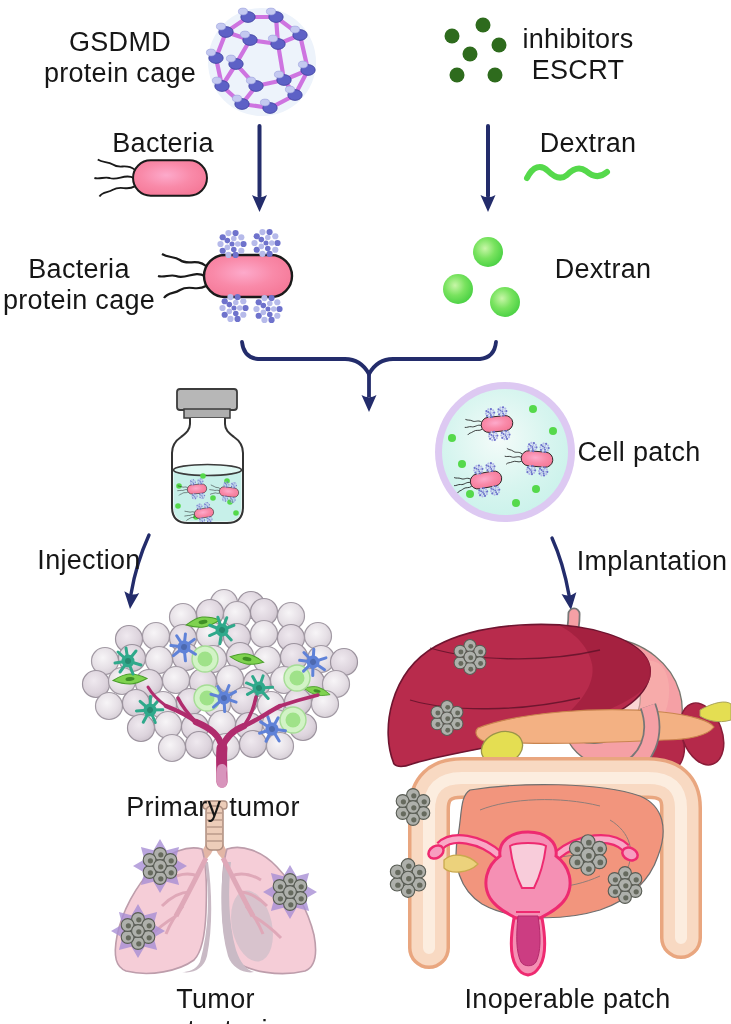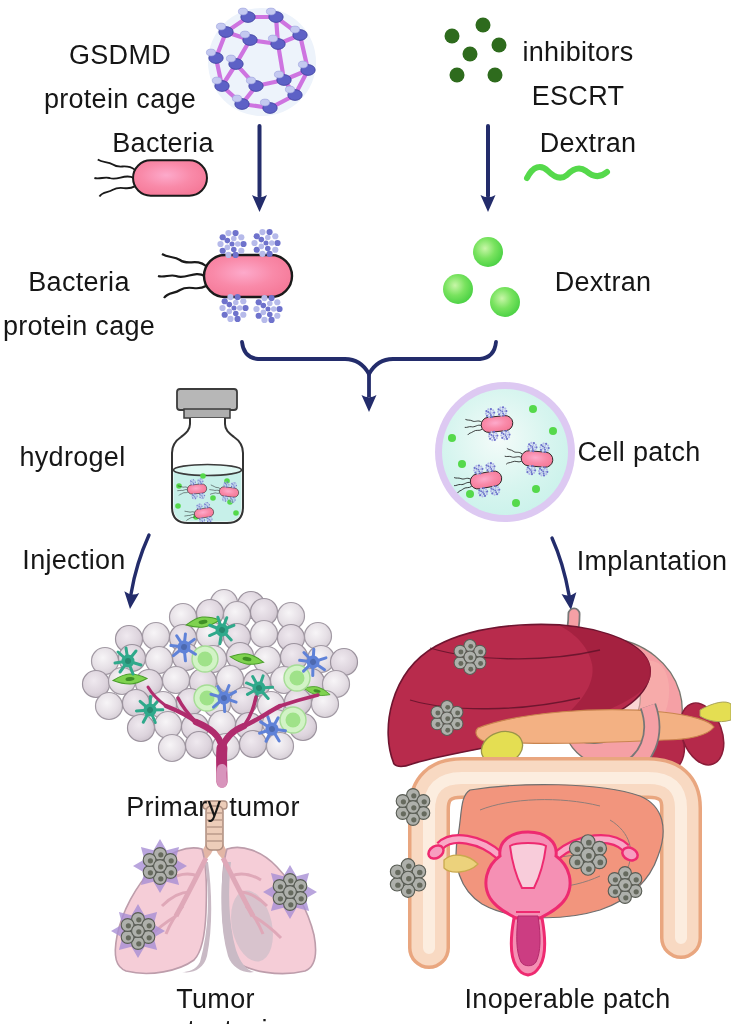--- a/index.html
+++ b/index.html
@@ -1,21 +1,21 @@
 <!DOCTYPE html>
 <html style="--c-text: #161616; --c-arrow: #232c6b; --c-bacteria: #f47190; --c-cage-node: #5d61c6; --c-cage-node-light: #c4c9f0; --c-cage-link: #ce74e0; --c-escrt-dot: #2e6b1d; --c-dextran: #55d94b; --c-hydrogel: #c7f0e9; --c-patch-rim: #ddc9f2; --c-tumor-cell-gray: #d9d2d9; --c-vessel: #b02c6d; --c-immune-teal: #2fa98b; --c-immune-blue: #5f82d8; --c-lung: #f5cdd7; --c-liver: #b82b4c; --c-stomach: #f5a0a5; --c-pancreas: #f3b183; --c-gallbladder: #e4de52; --c-intestine: #f8d9c2; --c-uterus: #f590b4; --c-uterus-outline: #ee2a70; --c-nodule-gray: #aeb0ab; --c-nodule-halo: #a78fd4;"><head>
 <meta charset="utf-8">
 <style>
   html,body{margin:0;padding:0;background:#fff;}
   .canvas{position:relative;width:731px;height:1024px;background:#fff;overflow:hidden;
           font-family:"Liberation Sans",sans-serif;}
   svg.fig{position:absolute;left:0;top:0;}
   .lbl{position:absolute;text-align:center;font-size:27px;line-height:31px;
        color:var(--c-text,#161616);letter-spacing:.3px;}
-  .ln{display:block;margin-top:13px;}
+  .ln{display:block;}
   
   .sArrow{stroke:var(--c-arrow,#232c6b);}
   .fArrow{fill:var(--c-arrow,#232c6b);}
   .fEscrt{fill:var(--c-escrt-dot,#2e6b1d);}
   .sDex{stroke:var(--c-dextran,#55d94b);}
   .fDex{fill:var(--c-dextran,#55d94b);}
   .sLink{stroke:var(--c-cage-link,#ce74e0);}
   .sVessel{stroke:var(--c-vessel,#b02c6d);}
   .fLiver{fill:var(--c-liver,#b82b4c);}
   .fLung{fill:var(--c-lung,#f5cdd7);}
@@ -443,22 +443,21 @@
 <div class="lbl" style="left:88px;top:128px;width:150px">Bacteria</div>
 <div class="lbl" style="left:513px;top:128px;width:150px">Dextran</div>
 <div class="lbl" style="left:0px;top:254px;width:158px">
   <span class="ln">Bacteria</span>
   <span class="ln">protein cage</span>
 </div>
 <div class="lbl" style="left:524px;top:254px;width:158px">
   <span class="ln">Dextran</span>
 </div>
 <div class="lbl" style="left:0px;top:429px;width:145px">
-  <span class="ln">hydrogel</span>
 </div>
 <div class="lbl" style="left:563px;top:437px;width:152px">Cell patch</div>
-<div class="lbl" style="left:1px;top:545px;width:146px">Injection</div>
+<div class="lbl" style="left:16px;top:545px;width:146px">Injection</div>
 <div class="lbl" style="left:570px;top:546px;width:164px">Implantation</div>
 <div class="lbl" style="left:113px;top:792px;width:200px">Primary tumor</div>
 <div class="lbl" style="left:108px;top:984px;width:215px">Tumor metastasis</div>
 <div class="lbl" style="left:440px;top:984px;width:255px">Inoperable patch</div>
 
 </div>
 
 </body></html>

